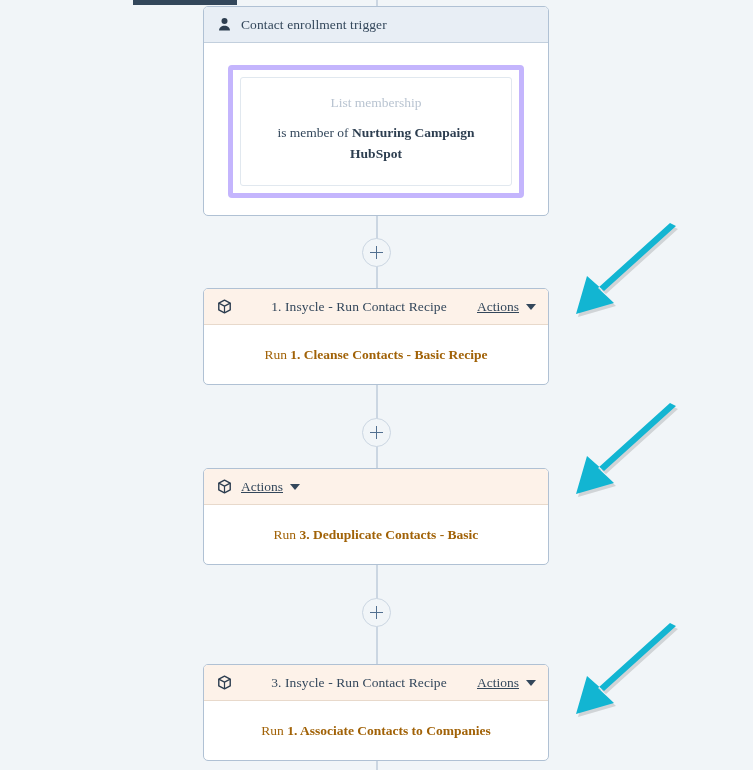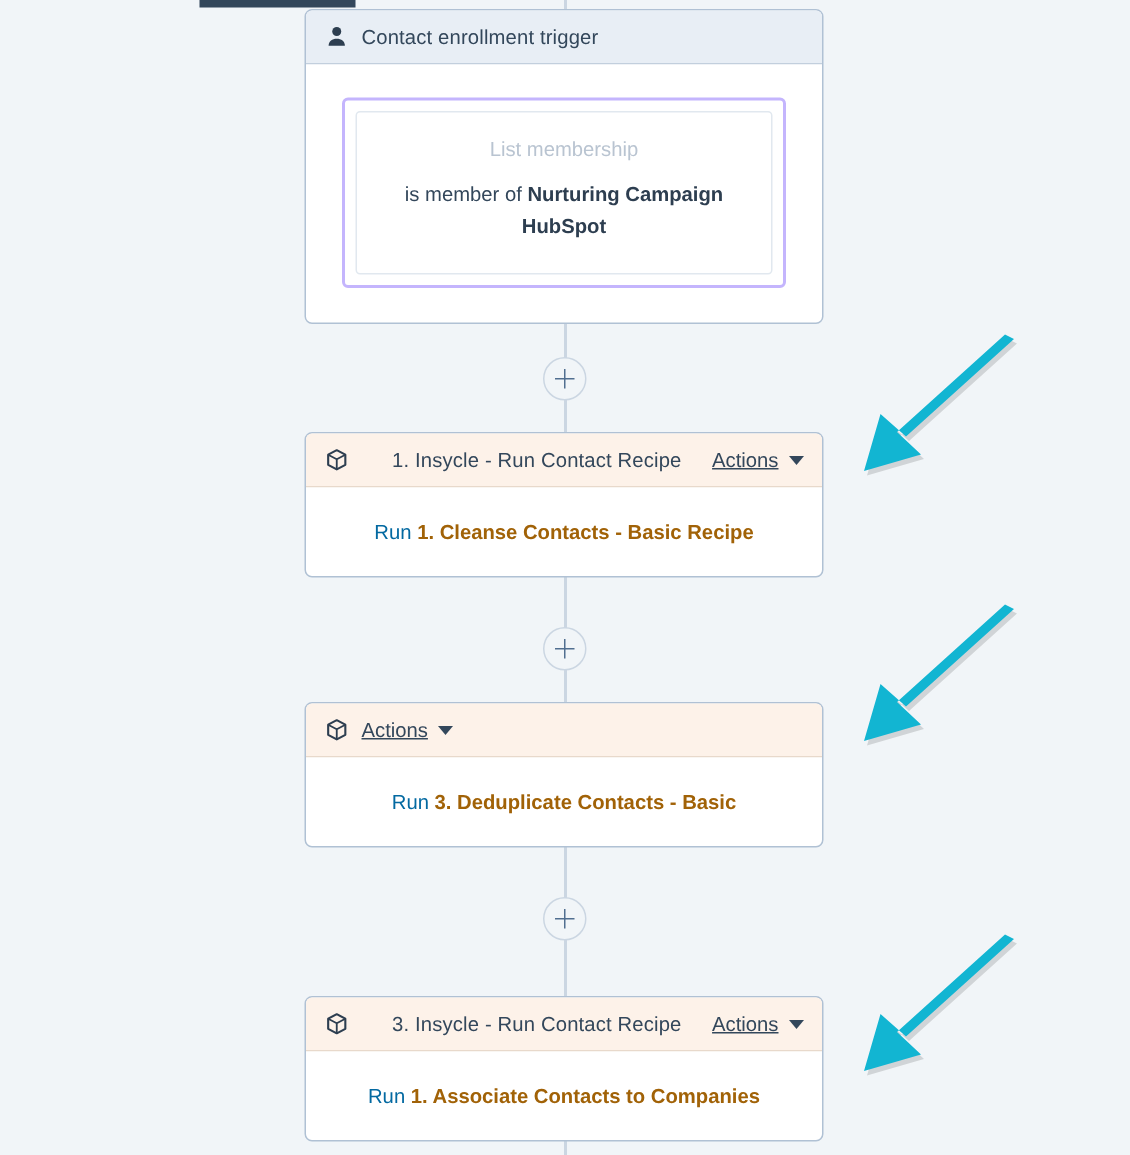--- a/index.html
+++ b/index.html
@@ -51,20 +51,21 @@
   
   .card {
     position: absolute;
     left: 203px;
     width: 346px;
     background: #ffffff;
     border: 1px solid #b0c1d4;
     border-radius: 5px;
     box-sizing: border-box;
     z-index: 2;
+    font-family: Liberation Serif, serif;
   }
 
   .card-header {
     display: flex;
     align-items: center;
     height: 36px;
     padding: 0 12px 0 12px;
     box-sizing: border-box;
     border-bottom: 1px solid #d6dfe9;
     border-radius: 4px 4px 0 0;
@@ -122,21 +123,21 @@
   
   .card.trigger {
     top: 6px;
     height: 210px;
   }
   .trigger-body {
     padding: 22px 24px 24px 24px;
     box-sizing: border-box;
   }
   .filter-outer {
-    border: 2px solid #c4b5fd;
+    border: 5px solid #c4b5fd;
     border-radius: 4px;
     padding: 7px;
     box-sizing: border-box;
   }
   .filter-inner {
     border: 1px solid #e1e8ef;
     border-radius: 3px;
     padding: 16px 18px 20px 18px;
     box-sizing: border-box;
     text-align: center;
@@ -174,21 +175,21 @@
     height: 60px;
     padding: 0 16px;
     box-sizing: border-box;
   }
   .action-text {
     font-size: 13.5px;
     color: #33475b;
     text-align: center;
     line-height: 1.4;
   }
-  .action-text .run-word { color: #0369a1; }
+  .action-text .run-word { color: #a16207; }
   .action-text .recipe-name { font-weight: bold; color: #a16207; }
 
   
   .plus-node {
     position: absolute;
     left: 362px;
     width: 29px;
     height: 29px;
     border-radius: 50%;
     background: #f1f5f8;

